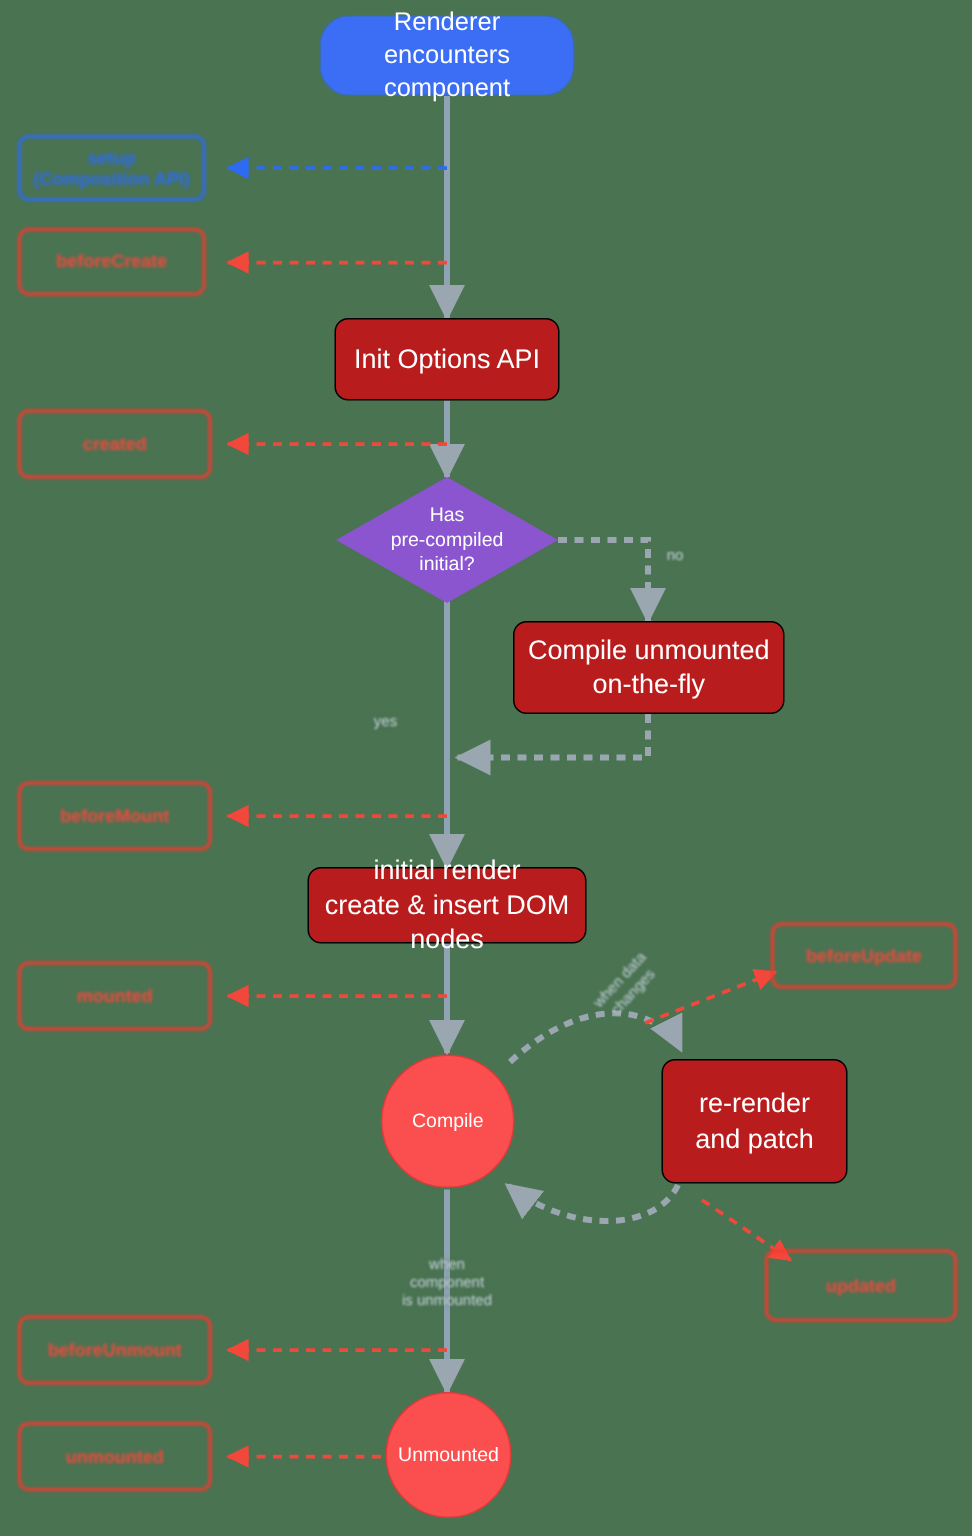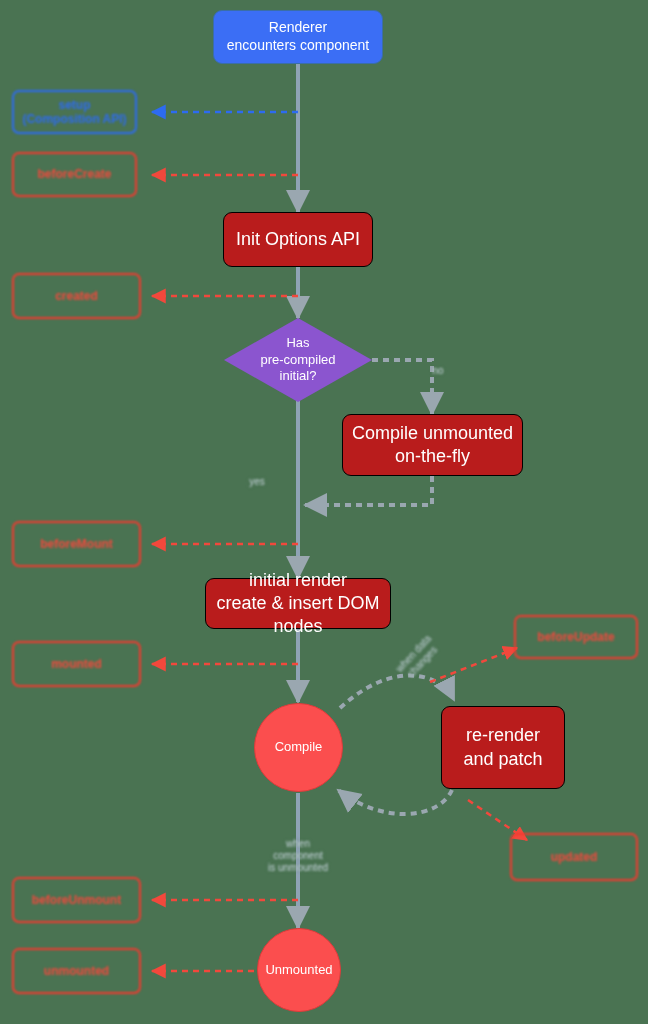--- a/index.html
+++ b/index.html
@@ -40,22 +40,22 @@
   }
   .node-green {
     background: #b91c1c;
     border: 1px solid #000000;
     border-radius: 9px;
     font-size: 18px;
   }
   .node-blue {
     background: #3b6ef5;
     border: 1px solid #3a6ea8;
-    border-radius: 9px;
-    font-size: 14px;
+    border-radius: 20px;
+    font-size: 17px;
   }
   .diamond-shape {
     position: absolute;
     left: 0; top: 0;
     width: 100%;
     height: 100%;
     background: #8b55cf;
     clip-path: polygon(50% 0%, 100% 50%, 50% 100%, 0% 50%);
   }
   .diamond-label {
@@ -259,21 +259,21 @@
   </div>
 
   <div class="hook-box blurred" style="left:12px; top:877px; width:129px; height:46px;">
     <span>beforeUnmount</span>
   </div>
 
   <div class="hook-box blurred" style="left:12px; top:948px; width:129px; height:46px;">
     <span>unmounted</span>
   </div>
 
-  <div class="edge-label blurred-soft" style="left:424px; top:353px; width:28px;">
+  <div class="edge-label blurred-soft" style="left:436px; top:353px; width:28px;">
     <span>no</span>
   </div>
 
   <div class="edge-label blurred-soft" style="left:240px; top:464px; width:34px;">
     <span>yes</span>
   </div>
 
   <div class="edge-label rot-a blurred-soft" style="left:378px; top:636px; width:72px;">
     <span>when data
 changes</span>

